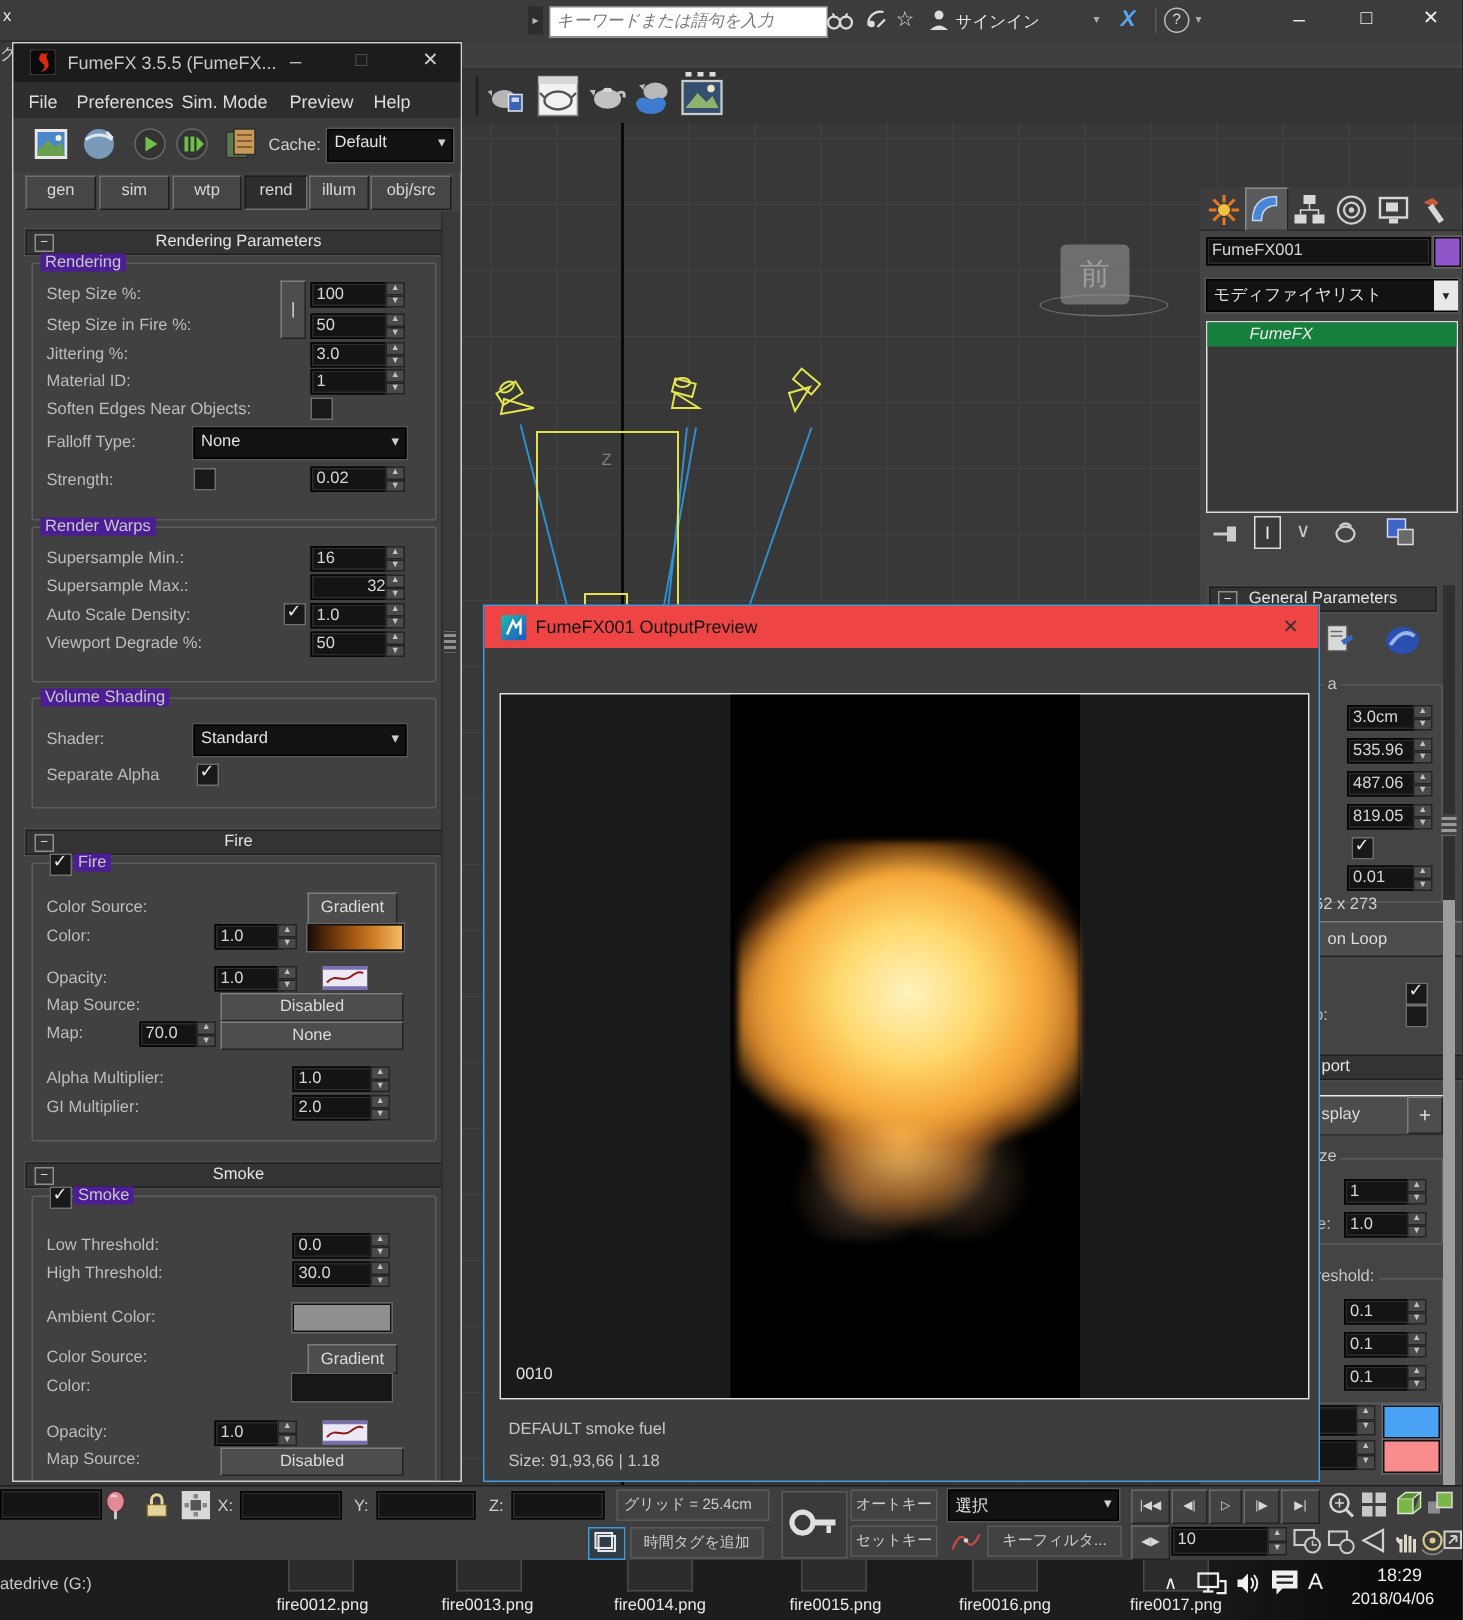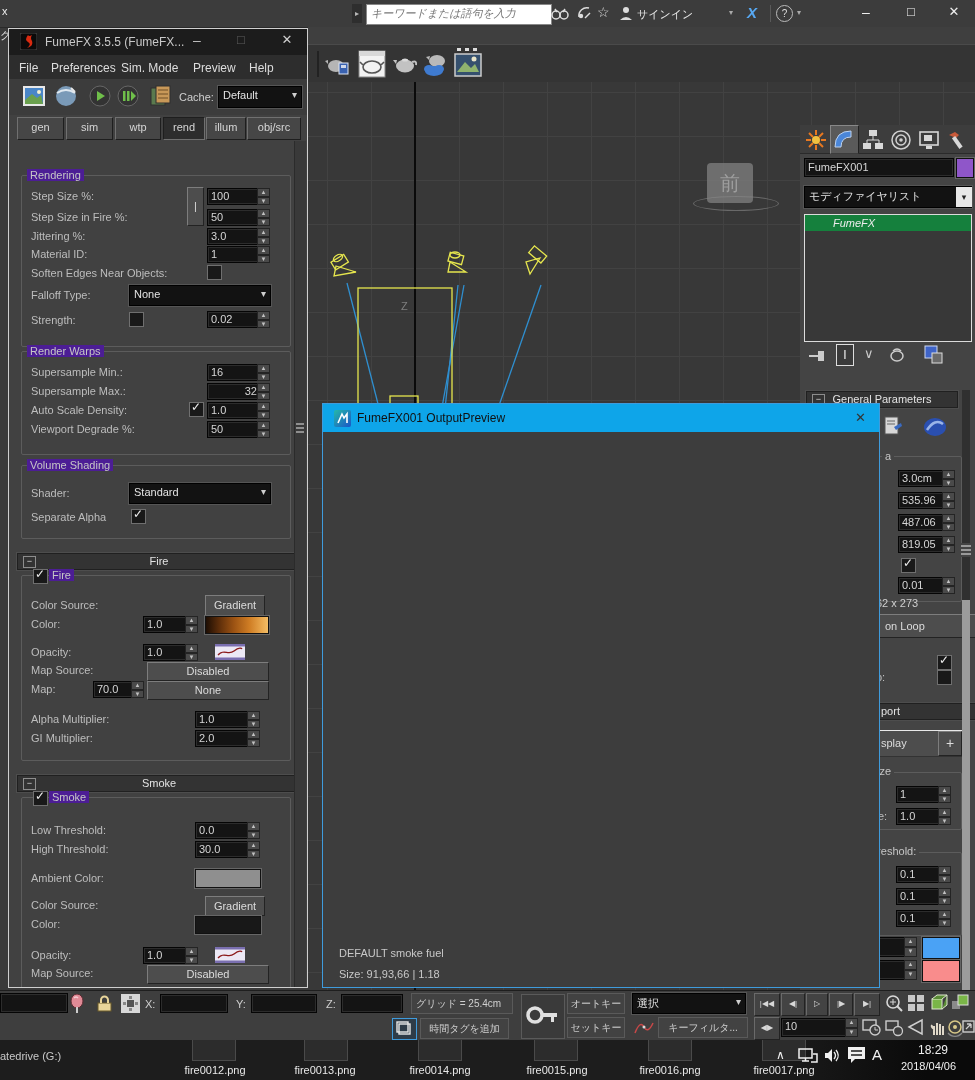--- a/index.html
+++ b/index.html
@@ -372,20 +372,21 @@
       <div class="combo" style="left:209px;top:7px;width:62px;height:16px;">Default</div>
     </div>
 
     <div class="tab" style="left:8px;top:88px;width:45px;">gen</div>
     <div class="tab" style="left:57px;top:88px;width:45px;">sim</div>
     <div class="tab" style="left:106px;top:88px;width:44px;">wtp</div>
     <div class="tab pressed" style="left:154px;top:88px;width:40px;">rend</div>
     <div class="tab" style="left:197px;top:88px;width:38px;">illum</div>
     <div class="tab" style="left:238px;top:88px;width:52px;">obj/src</div>
 
+    <div class="rollhead" style="left:8px;top:124px;width:282px;"><span class="mn"></span><span>Rendering Parameters</span></div>
     <div class="grp" style="left:12px;top:146px;width:268px;height:170px;"></div>
     <span class="leg" style="left:18px;top:140px;">Rendering</span>
     <span class="lab" style="left:22px;top:161px;">Step Size %:</span>
     <div class="btn" style="left:178px;top:158px;width:15px;height:37px;line-height:37px;">|</div>
     <div class="f" style="left:198px;top:159px;width:46px;">100</div>
       <div class="sp" style="left:248px;top:159px;height:17px;">
         <i class="u"></i>
         <i class="d"></i>
       </div>
     <span class="lab" style="left:22px;top:182px;">Step Size in Fire %:</span>
@@ -535,33 +536,44 @@
         <path d="M3 11 C9 4,13 12,19 7 S27 5,27 5" stroke="#8b1a1a" fill="none" stroke-width="1.3"></path>
       </svg>
     <span class="lab" style="left:22px;top:938px;">Map Source:</span>
     <div class="btn" style="left:138px;top:936px;width:120px;height:17px;line-height:17px;">Disabled</div>
 
     <div class="abs" style="left:285px;top:112px;width:11px;height:846px;background:#393939;border-left:1px solid #2b2b2b;"></div>
     <div class="abs" style="left:287px;top:392px;width:8px;height:14px;background:repeating-linear-gradient(#393939 0 2px,#8f8f8f 2px 4px);"></div>
   </div>
 
   <div class="abs" style="left:322px;top:403px;width:558px;height:585px;background:#3d3d3d;border:1px solid #3f9bdc;box-sizing:border-box;overflow:hidden;">
-    <div class="abs" style="left:0;top:0;width:556px;height:28px;background:#0ea5e9;">
+    <div class="abs" style="left:0;top:0;width:556px;height:28px;background:#ef4444;">
       <svg class="ico" style="left:11px;top:6px;" width="17" height="17">
           <defs>
             <linearGradient id="mx" x1="0" y1="0" x2="1" y2="1">
               <stop offset="0" stop-color="#25b8a8"></stop>
               <stop offset="1" stop-color="#1a56c8"></stop>
             </linearGradient>
           </defs>
           <rect width="17" height="17" rx="2" fill="url(#mx)"></rect>
           <path d="M4 13 L8 4 L10 8 L13 4 L13 13" stroke="#fff" fill="none" stroke-width="1.6"></path>
         </svg>
       <span class="abs" style="left:34px;top:7px;color:#111;font-size:12px;">FumeFX001 OutputPreview</span>
       <span class="abs" style="left:532px;top:6px;color:#333;font-size:13px;">✕</span>
+    </div>
+    <div class="abs" style="left:10px;top:58px;width:538px;height:469px;background:#1a1a1a;border:1px solid #e2e2e2;overflow:hidden;">
+      <div class="abs" style="left:153px;top:0;width:233px;height:469px;background:#000;"></div>
+      <div class="abs" style="left:158px;top:98px;width:228px;height:266px;filter:blur(2px);background:
+        radial-gradient(ellipse 60% 48% at 50% 38%, #fff3c0 0%, #ffd96e 35%, #f7a93a 62%, rgba(220,120,30,.4) 80%, transparent 92%),
+        radial-gradient(ellipse 42% 36% at 26% 42%, #ffe79a 0%, rgba(250,170,60,.75) 55%, transparent 80%),
+        radial-gradient(ellipse 46% 40% at 72% 44%, #ffe48e 0%, rgba(248,165,55,.7) 55%, transparent 80%),
+        radial-gradient(ellipse 34% 28% at 48% 74%, #ffcf6e 0%, rgba(210,130,50,.6) 55%, transparent 85%),
+        radial-gradient(ellipse 26% 20% at 36% 88%, rgba(160,120,90,.5), transparent 80%),
+        radial-gradient(ellipse 28% 22% at 64% 84%, rgba(170,125,85,.45), transparent 80%);"></div>
+      <span class="abs" style="left:10px;bottom:10px;color:#e0e0e0;font-size:11px;">0010</span>
     </div>
     <span class="abs" style="left:16px;top:543px;color:#c8c8c8;font-size:11px;">DEFAULT smoke fuel</span>
     <span class="abs" style="left:16px;top:564px;color:#c8c8c8;font-size:11px;">Size: 91,93,66 | 1.18</span>
   </div>
 
   <div class="abs" style="left:0;top:990px;width:975px;height:50px;background:#3e3e3e;border-top:1px solid #1e1e1e;">
     <div class="f" style="left:0;top:2px;width:60px;height:18px;"></div>
     <svg class="ico" style="left:69px;top:3px;" width="16" height="19">
         <ellipse cx="8" cy="7" rx="6" ry="7" fill="#e08a96" stroke="#5a2a30"></ellipse>
         <path d="M5 4 Q7 2 9 4" stroke="#f4ccd2" fill="none" stroke-width="1.5"></path>

